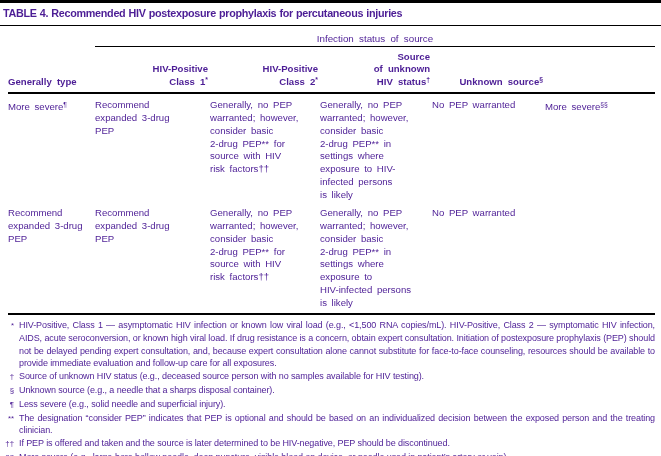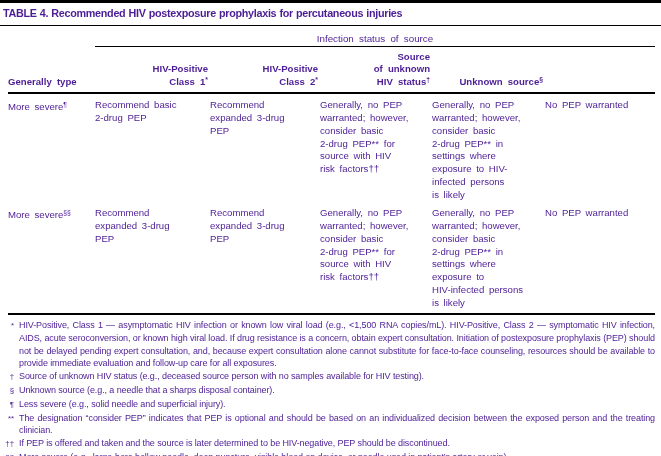--- a/index.html
+++ b/index.html
@@ -78,22 +78,20 @@
 Class 2</span><span class="sup">*</span></div>
       <div class="hcell"><span>Source
 of unknown
 HIV status</span><span class="sup">†</span></div>
       <div class="hcell"><span>Unknown source</span><span class="sup">§</span></div>
     </div>
 
     <div class="grid tbody">
 
       <div class="cell r1"><span>More severe</span><span class="sup">¶</span></div>
-      <div class="cell r1">Recommend basic
-2-drug PEP</div>
       <div class="cell r1">Recommend
 expanded 3-drug
 PEP</div>
       <div class="cell r1">Generally, no PEP
 warranted; however,
 consider basic
 2-drug PEP** for
 source with HIV
 risk factors††</div>
       <div class="cell r1">Generally, no PEP

